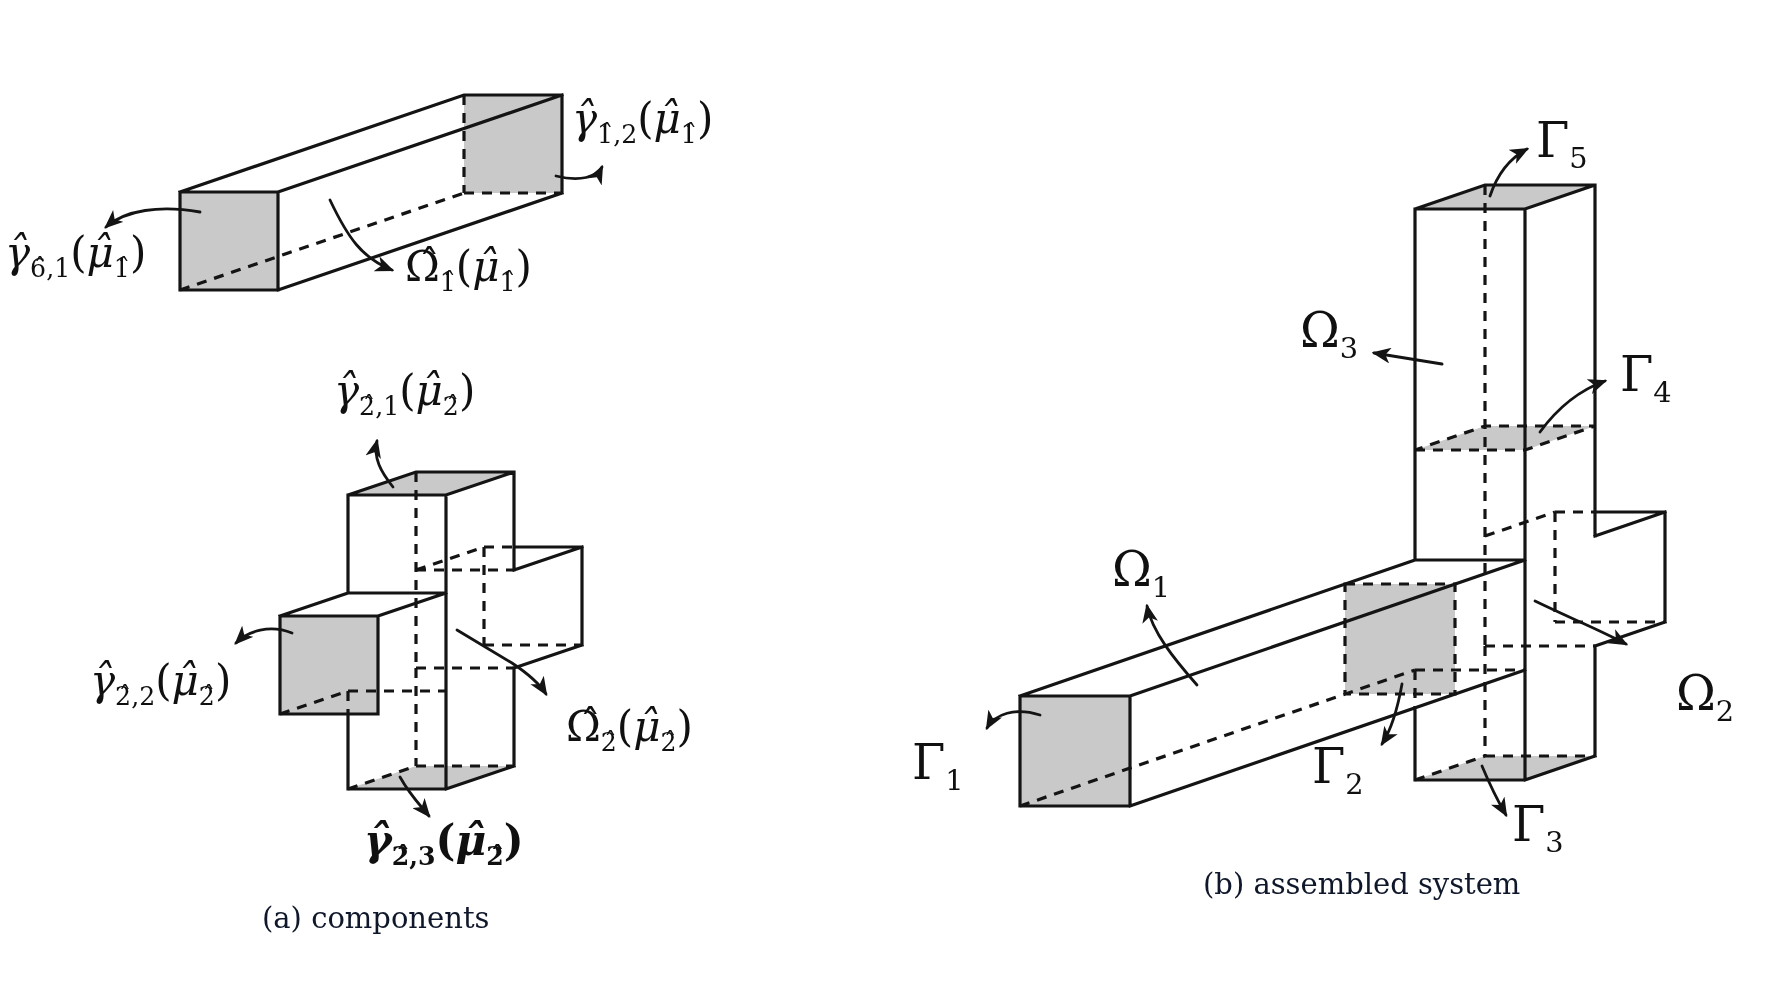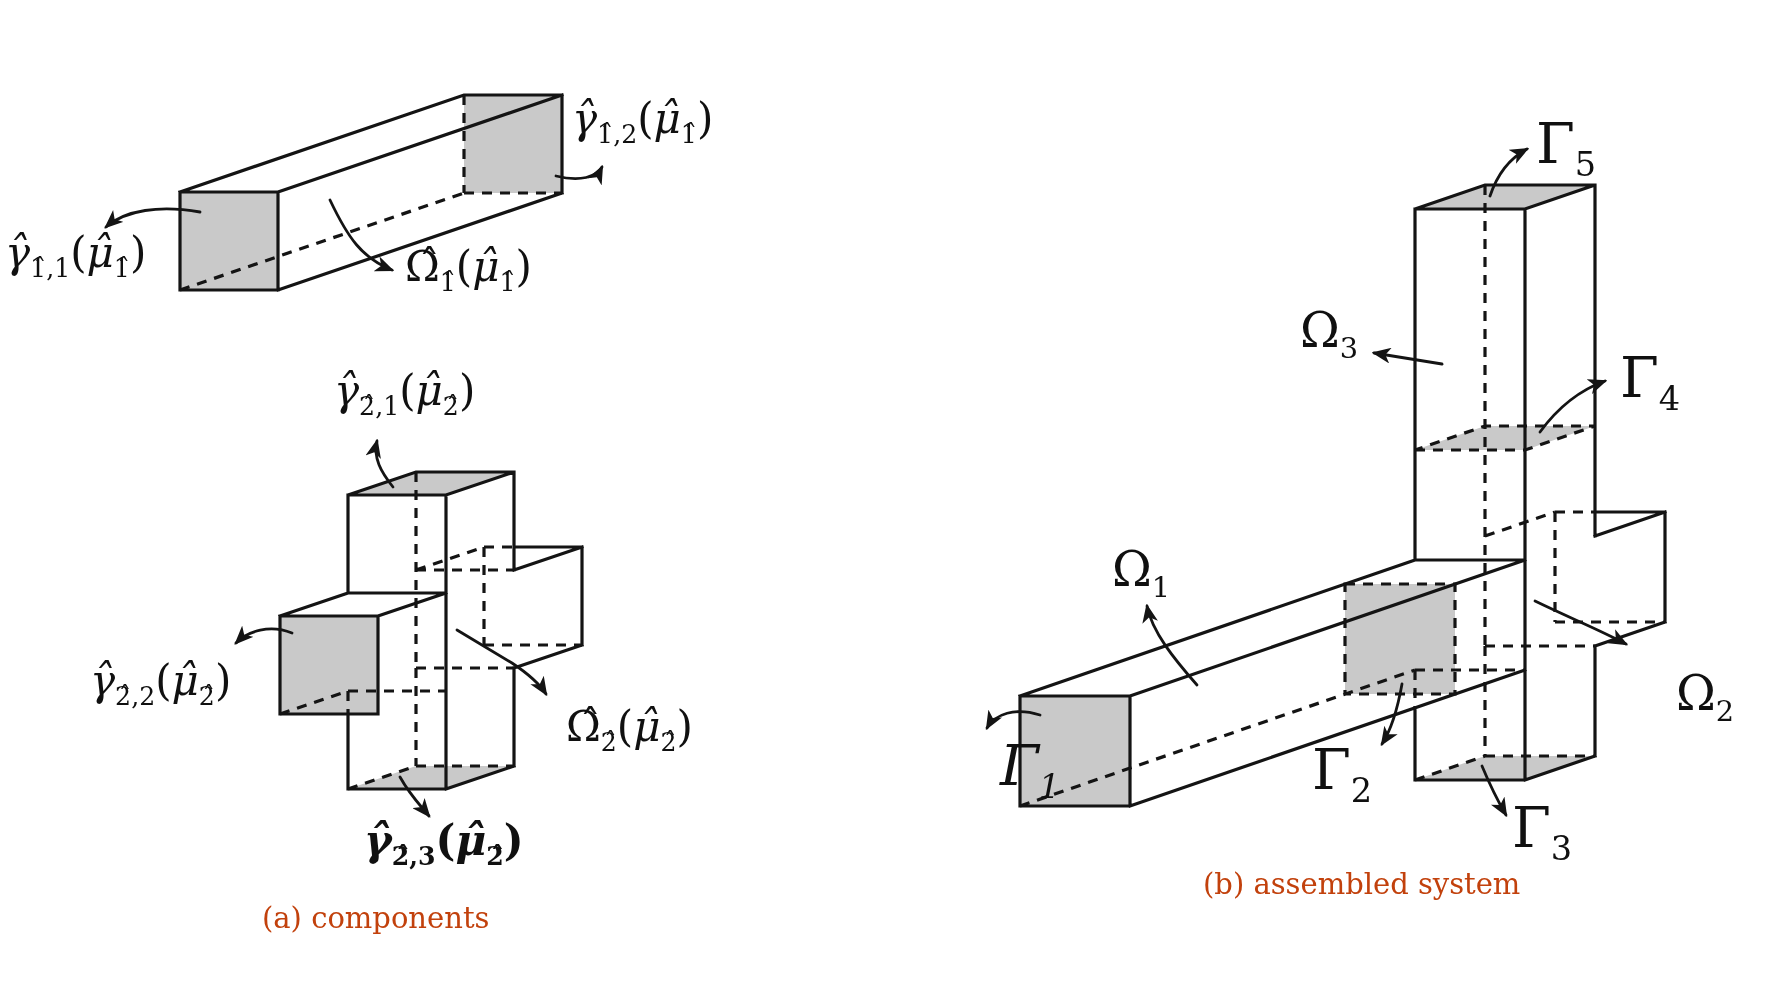--- a/index.html
+++ b/index.html
@@ -5,22 +5,22 @@
   html,body{margin:0;padding:0;background:#ffffff;}
   #stage{position:relative;width:1787px;height:1008px;background:#ffffff;overflow:hidden;
          font-family:"DejaVu Serif", "Liberation Serif", serif;}
   #stage svg{position:absolute;left:0;top:0;}
   .edge-solid{fill:none;stroke:#141414;stroke-width:3.2;stroke-linecap:square;}
   .edge-dash{fill:none;stroke:#141414;stroke-width:3.2;stroke-linecap:butt;stroke-dasharray:10 8;}
   .leader{fill:none;stroke:#141414;stroke-width:2.8;stroke-linecap:round;}
   .mlabel{position:absolute;color:#101010;white-space:nowrap;line-height:1;text-align:center;}
   .f42{font-size:42px;}
   .f48{font-size:48px;}
-  .f52{font-size:56px;}
-  .cap{position:absolute;color:#c2410c;font-size:29px;white-space:nowrap;line-height:1;}
+  .f52{font-size:48px;}
+  .cap{position:absolute;color:#0f172a;font-size:29px;white-space:nowrap;line-height:1;}
   .sub{font-size:0.60em;vertical-align:-0.38em;}
   .it{font-style:italic;}
 </style>
 </head>
 <body>
 
 <div id="stage">
 
 <svg width="1787" height="1008" viewBox="0 0 1787 1008">
   <defs>
@@ -134,29 +134,29 @@
     <path class="leader" marker-end="url(#ah)" d="M1197,685 C1175,660 1152,632 1147,606"></path>
     <path class="leader" marker-end="url(#ah)" d="M1402,684 C1397,712 1391,730 1382,744"></path>
     <path class="leader" marker-end="url(#ah)" d="M1482,766 C1492,790 1499,803 1506,815"></path>
     <path class="leader" marker-end="url(#ah)" d="M1540,432 C1559,406 1580,390 1605,381"></path>
     <path class="leader" marker-end="url(#ah)" d="M1490,196 C1497,175 1510,158 1527,149"></path>
     <path class="leader" marker-end="url(#ah)" d="M1442,364 L1374,353"></path>
     <path class="leader" marker-end="url(#ah)" d="M1535,601 C1570,618 1600,630 1626,644"></path>
   </g>
 </svg>
 
-  <div class="mlabel f42" style="left:5px;top:232px;"><span class="it">γ̂</span><span class="sub">1̂,1</span><span>(</span><span class="it">μ̂</span><span class="sub">1̂</span><span>)</span></div>
+  <div class="mlabel f42" style="left:5px;top:232px;"><span class="it">γ̂</span><span class="sub">6̂,1</span><span>(</span><span class="it">μ̂</span><span class="sub">1̂</span><span>)</span></div>
   <div class="mlabel f42" style="left:572px;top:98px;"><span class="it">γ̂</span><span class="sub">1̂,2</span><span>(</span><span class="it">μ̂</span><span class="sub">1̂</span><span>)</span></div>
   <div class="mlabel f42" style="left:405px;top:246px;"><span>Ω̂</span><span class="sub">1̂</span><span>(</span><span class="it">μ̂</span><span class="sub">1̂</span><span>)</span></div>
   <div class="mlabel f42" style="left:334px;top:370px;"><span class="it">γ̂</span><span class="sub">2̂,1</span><span>(</span><span class="it">μ̂</span><span class="sub">2̂</span><span>)</span></div>
   <div class="mlabel f42" style="left:90px;top:632px;margin-top:28px;"><span class="it">γ̂</span><span class="sub">2̂,2</span><span>(</span><span class="it">μ̂</span><span class="sub">2̂</span><span>)</span></div>
   <div class="mlabel f42" style="left:364px;top:820px;font-weight:bold;"><span class="it">γ̂</span><span class="sub">2̂,3</span><span>(</span><span class="it">μ̂</span><span class="sub">2̂</span><span>)</span></div>
   <div class="mlabel f42" style="left:566px;top:706px;"><span>Ω̂</span><span class="sub">2̂</span><span>(</span><span class="it">μ̂</span><span class="sub">2̂</span><span>)</span></div>
 
-  <div class="mlabel f52" style="left:1000px;top:738px;font-style:italic;"><span>Γ</span><span class="sub">1</span></div>
+  <div class="mlabel f52" style="left:912px;top:738px;"><span>Γ</span><span class="sub">1</span></div>
   <div class="mlabel f48" style="left:1112px;top:545px;"><span>Ω</span><span class="sub">1</span></div>
   <div class="mlabel f52" style="left:1312px;top:742px;"><span>Γ</span><span class="sub">2</span></div>
   <div class="mlabel f52" style="left:1512px;top:800px;"><span>Γ</span><span class="sub">3</span></div>
   <div class="mlabel f52" style="left:1620px;top:350px;"><span>Γ</span><span class="sub">4</span></div>
   <div class="mlabel f52" style="left:1536px;top:116px;"><span>Γ</span><span class="sub">5</span></div>
   <div class="mlabel f48" style="left:1676px;top:658px;margin-top:11px;"><span>Ω</span><span class="sub">2</span></div>
   <div class="mlabel f48" style="left:1300px;top:306px;"><span>Ω</span><span class="sub">3</span></div>
 
   <div class="cap" style="left:262px;top:904px;">(a) components</div>
   <div class="cap" style="left:1203px;top:870px;">(b) assembled system</div>

